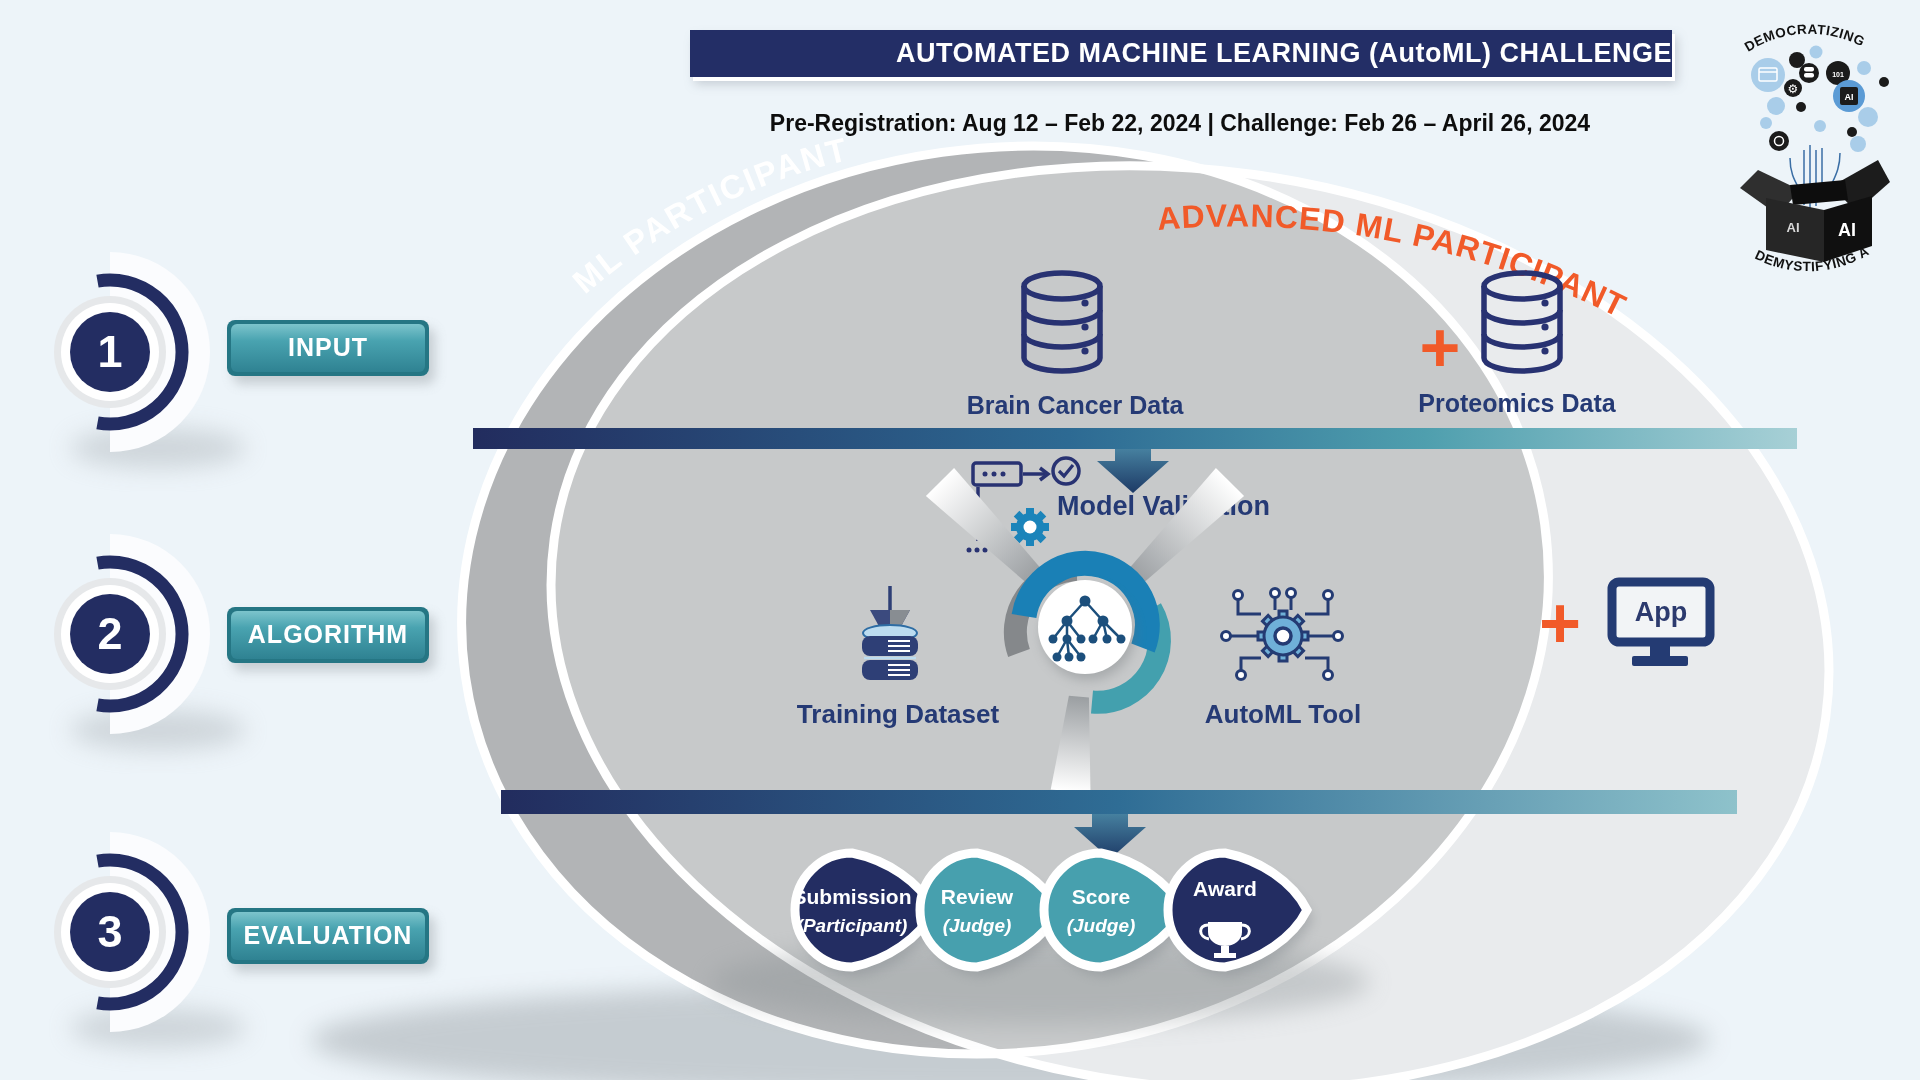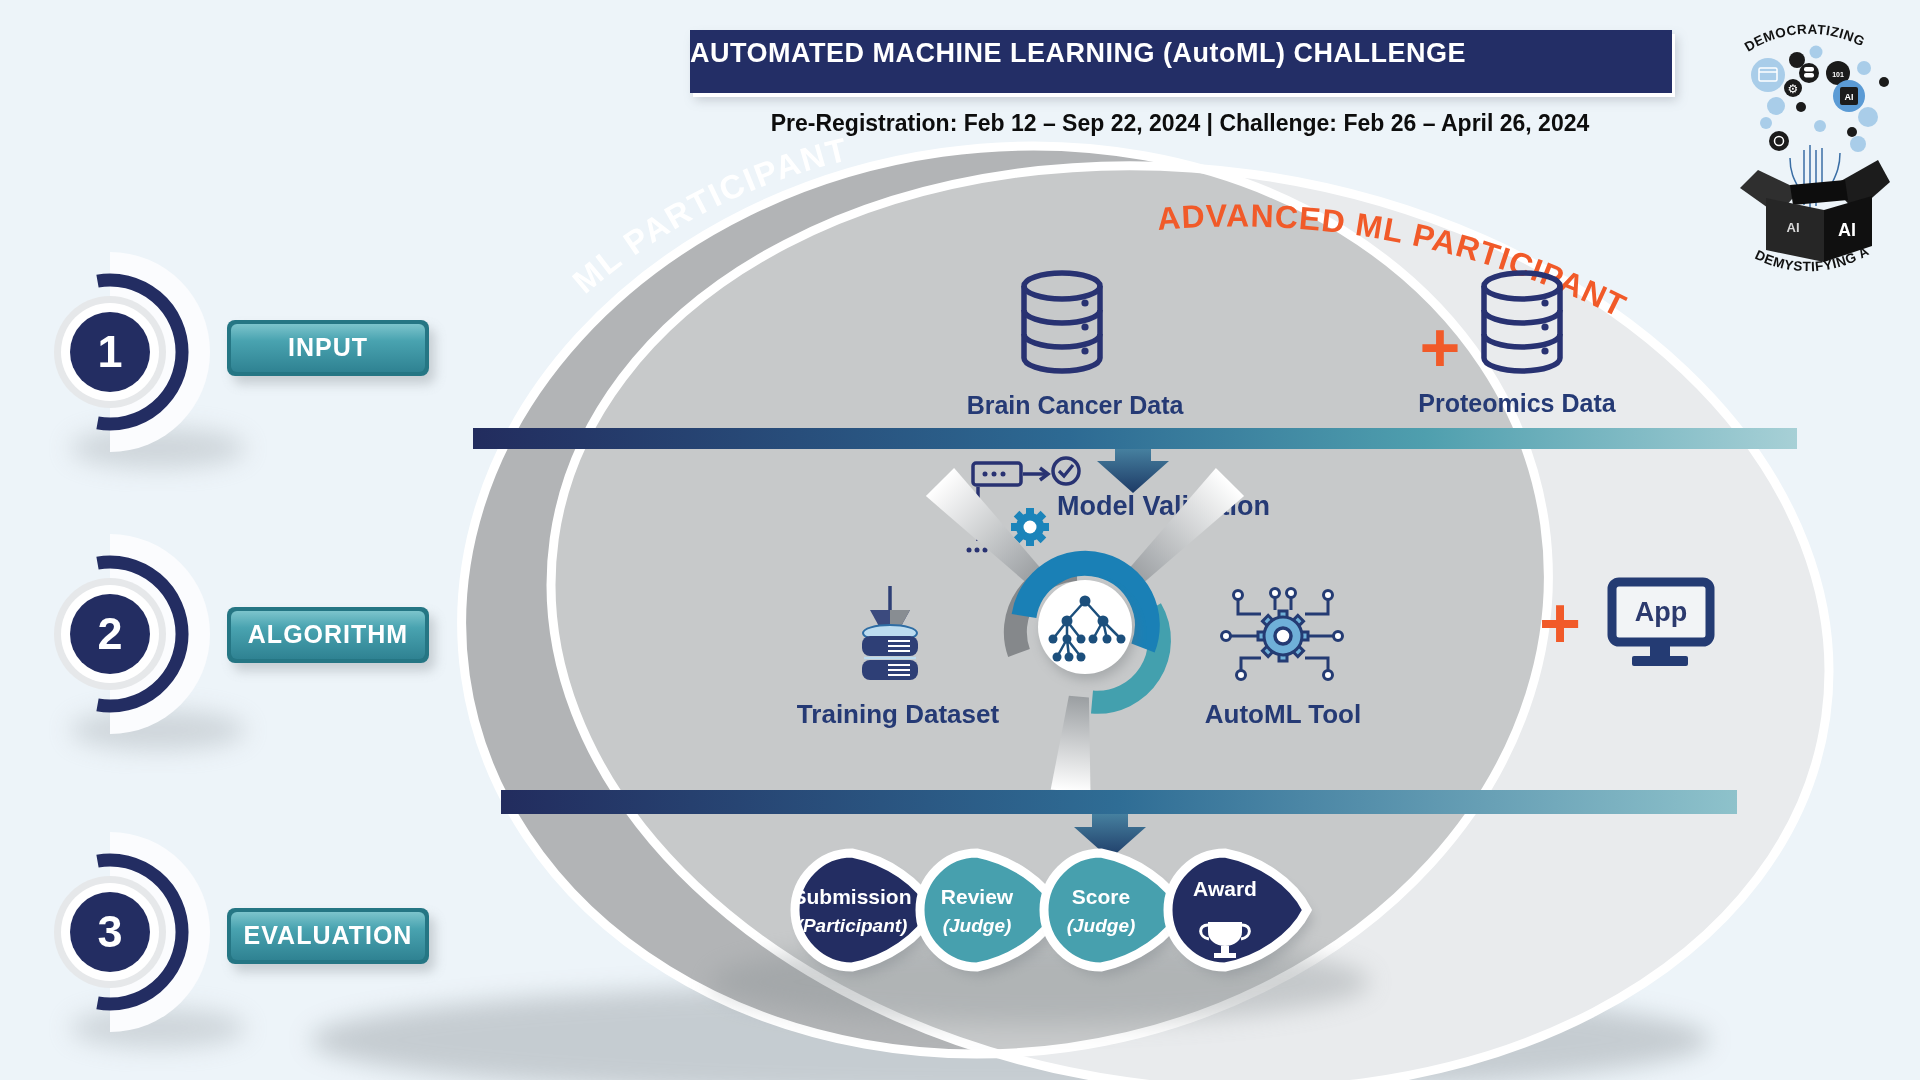--- a/index.html
+++ b/index.html
@@ -1,21 +1,21 @@
 <!DOCTYPE html>
 <html><head>
 <meta charset="utf-8">
 <style>
   html,body{margin:0;padding:0;}
   body{width:1920px;height:1080px;background:#edf4f9;font-family:"Liberation Sans",sans-serif;overflow:hidden;}
   .canvas{position:relative;width:1920px;height:1080px;background:#edf4f9;}
   .title-bar{
-    position:absolute;left:690px;top:30px;width:982px;height:63px;
+    position:absolute;left:690px;top:30px;width:982px;height:47px;
     background:#232e66;color:#ffffff;font-weight:700;font-size:27px;letter-spacing:.5px;
-    text-align:left;line-height:47px;
+    text-align:right;line-height:47px;
     box-shadow:3px 4px 0 #ffffff,5px 7px 10px rgba(120,130,140,.35);
   }
   .subtitle{
     position:absolute;left:620px;top:110px;width:1120px;
     color:#0d0d0d;font-weight:700;font-size:23px;text-align:center;
   }
   svg.diagram{position:absolute;left:0;top:0;}
   svg text{font-family:"Liberation Sans",sans-serif;}
 </style>
 </head>
@@ -391,15 +391,15 @@
 
       <text font-size="13.5" font-weight="700" fill="#111111" letter-spacing="0.5">
         <textPath href="#logo-arc-bottom">DEMYSTIFYING AI</textPath>
       </text>
     </g>
   </svg>
 
   <div class="title-bar">
     <span>AUTOMATED MACHINE LEARNING (AutoML) CHALLENGE</span>
   </div>
-  <div class="subtitle">Pre-Registration: Feb 12 – Sep 22, 2024  |  Challenge: Feb 26 – April 26, 2024</div>
+  <div class="subtitle">Pre-Registration: Aug 12 – Feb 22, 2024  |  Challenge: Feb 26 – April 26, 2024</div>
 
 </div>
 
 </body></html>

